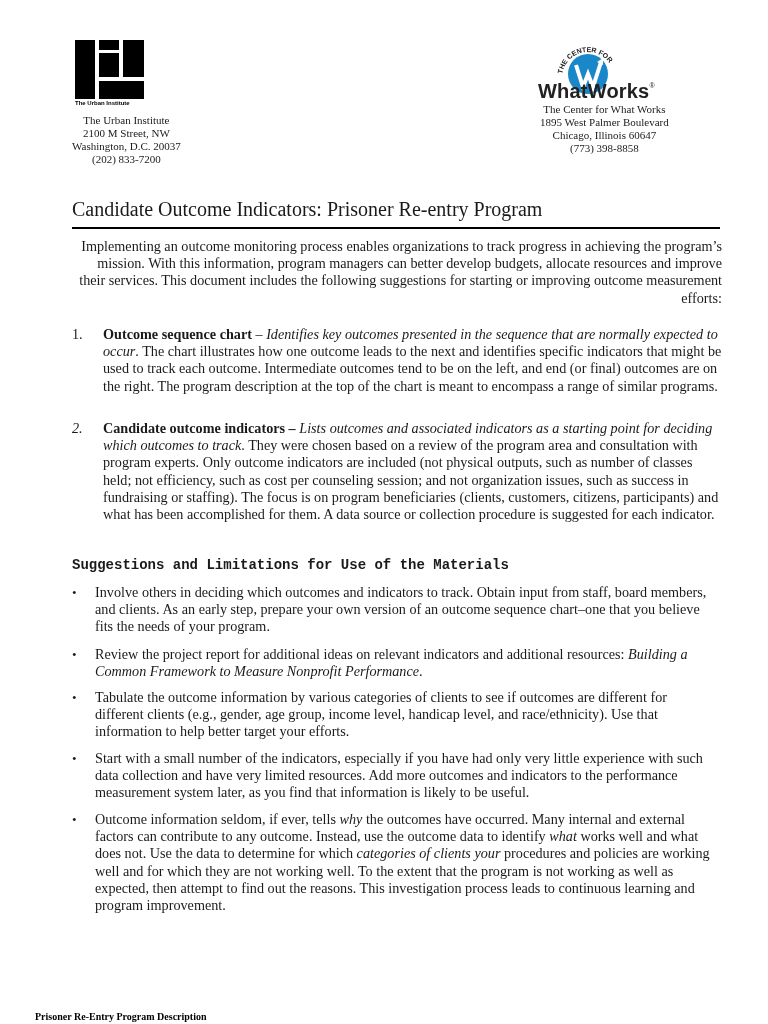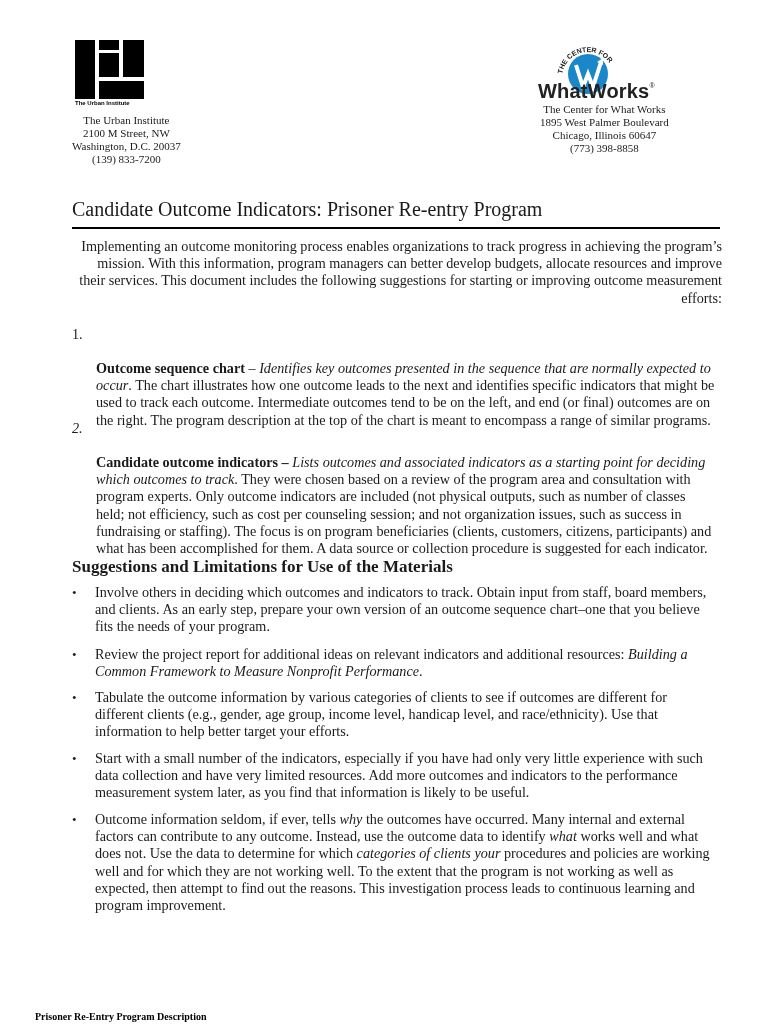--- a/index.html
+++ b/index.html
@@ -15,24 +15,24 @@
   .addr-right { left:540px; top:103px; }
   .ww-logo { left:548px; top:38px; width:130px; height:64px; }
   .ww-wordmark { left:538px; top:80px; font-family:"Liberation Sans", sans-serif; font-weight:bold; font-size:20px; letter-spacing:0.2px; color:#222; }
   .ww-wordmark sup { font-size:7px; font-weight:normal; vertical-align:top; position:relative; top:2px; }
   .doc-title { left:72px; top:198px; font-size:20px; color:#1a1a1a; }
   .title-rule { left:72px; top:227px; width:648px; height:2px; background:#000; }
   .body-text { font-size:14.2px; line-height:17.2px; width:650px; }
   .intro { left:72px; top:238px;text-align:right; }
   .num-item { left:72px; width:650px; }
   .num-item .num { position:absolute; left:0; top:0; }
-  .num-item .txt { position:absolute; left:24px; width:620px;margin-top:34px; }
+  .num-item .txt { position:absolute; left:31px; width:620px; }
   .item1 { top:326px; }
   .item2 { top:420px; }
-  .section-head { left:72px; top:557px; font-size:17px; font-weight:bold; }
+  .section-head { left:72px; top:557px; font-size:14px; font-weight:bold;font-family:Liberation Mono, monospace; }
   .bullet { left:72px; width:650px; }
   .bullet .dot { position:absolute; left:0; top:0; font-size:13px; }
   .bullet .txt { position:absolute; left:23px; width:620px; }
   .b1 { top:584px; }
   .b2 { top:646px; }
   .b3 { top:689px; }
   .b4 { top:750px; }
   .b5 { top:811px; }
   .footer { left:35px; top:1011px; font-size:10px; font-weight:bold; color:#000; }
   b { font-weight:bold; }
@@ -47,21 +47,21 @@
   <div class="blk" style="left:48px;top:0;width:21px;height:37px;"></div>
   <div class="blk" style="left:24px;top:13px;width:20px;height:24px;"></div>
   <div class="blk" style="left:24px;top:41px;width:45px;height:18px;"></div>
 </div>
 <div class="abs ui-logo-caption">The Urban Institute</div>
 
 <div class="abs addr addr-left">
   <div>The Urban Institute</div>
   <div>2100 M Street, NW</div>
   <div>Washington, D.C.  20037</div>
-  <div>(139) 833-7200</div>
+  <div>(202) 833-7200</div>
 </div>
 
 <svg class="abs ww-logo" viewBox="0 0 130 64" width="130" height="64">
   <defs>
     <path id="arcpath" d="M14,40 A26,26 0 0 1 66,40" fill="none"></path>
   </defs>
   <circle cx="40" cy="36" r="20" fill="#1a87c9"></circle>
   <path d="M28,27 L35,49 L40,36 L45,49 L53,24" stroke="#fff" stroke-width="4" fill="none" stroke-linejoin="miter"></path>
   <path d="M49,24 L55,20 L55,27 Z" fill="#fff"></path>
   <text font-family="Liberation Sans, sans-serif" font-size="7" font-weight="bold" fill="#222">

